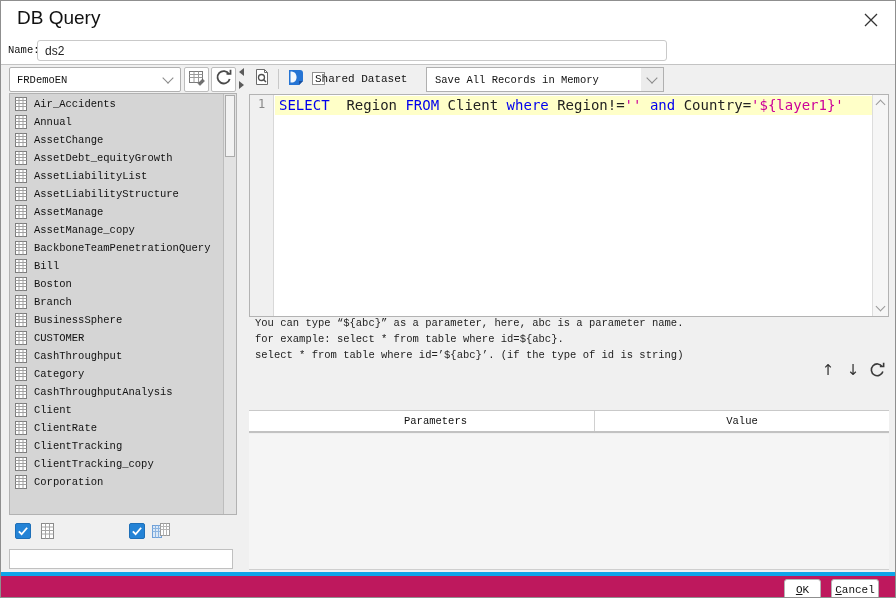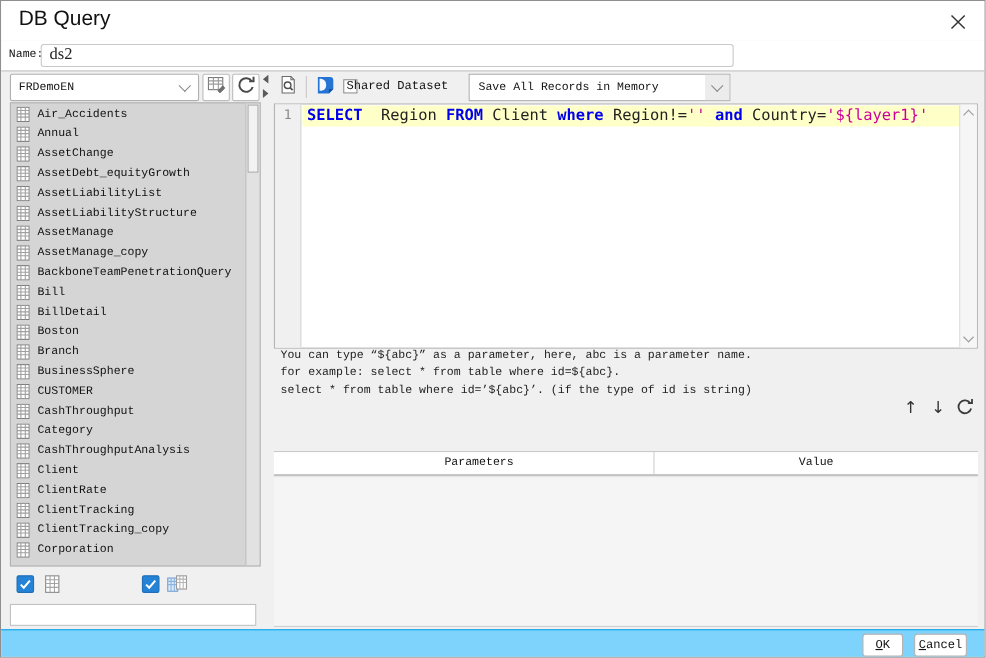--- a/index.html
+++ b/index.html
@@ -14,21 +14,21 @@
   }
   
   .titlebar{ position:absolute; left:0; top:0; width:100%; height:36px; background:#fff; }
   .title{ position:absolute; left:16px; top:6px; font-size:19px; color:#111; }
   .close-btn{ position:absolute; right:12px; top:7px; width:24px; height:24px; cursor:pointer; }
   
   .name-row{ position:absolute; left:0; top:36px; width:100%; height:27px; background:#fff; }
   .name-label{ position:absolute; left:7px; top:7px; font-size:10.5px; color:#111; }
   .name-input{ position:absolute; left:36px; top:3px; width:630px; height:21px;
     border:1px solid #c9c9c9; border-radius:3px; background:#fff;
-    font-family:Liberation Serif, serif; font-size:15px; color:#222; padding:0 7px; outline:none; }
+    font-family:Liberation Sans, sans-serif; font-size:12px; color:#222; padding:0 7px; outline:none; }
   
   .content{ position:absolute; left:0; top:63px; width:100%; height:508px;
     background:#f0f0f0; border-top:1px solid #c3c3c3; }
 
   
   .combo{ position:absolute; left:8px; top:2px; width:172px; height:25px; background:#fff;
     border:1px solid #b0b0b0; border-radius:2px; cursor:pointer; }
   .combo .val{ position:absolute; left:7px; top:6px; font-size:10.5px; color:#111; }
   .chev{ width:8px; height:8px; border-right:1.6px solid #8a8a8a; border-bottom:1.6px solid #8a8a8a;
     transform:rotate(45deg); }
@@ -78,21 +78,21 @@
     display:flex; align-items:center; justify-content:center; }
   .storage-dd .chev{ margin-top:-3px; }
 
   
   .sql-editor{ position:absolute; left:248px; top:29px; width:640px; height:223px;
     background:#fff; border:1px solid #b3b3b3; cursor:text; }
   .gutter{ position:absolute; left:0; top:0; bottom:0; width:24px; background:#f0f0f0; border-right:1px solid #d8d8d8; }
   .gutter .ln{ display:block; text-align:center; margin-top:2px; font-size:12px; color:#888; }
   .code-line{ position:absolute; left:25px; top:1px; right:16px; height:19px; background:#ffffc8;
     font-size:14px; line-height:19px; padding-left:4px; white-space:pre; }
-  .tok-kw{ color:#0000ee; font-weight:bold; }
+  .tok-kw{ color:#0000ee; font-weight:normal; }
   .tok-id{ color:#222; }
   .tok-str{ color:#cc0099; }
   .vscroll{ position:absolute; right:0; top:0; bottom:0; width:16px; background:#f6f6f6; border-left:1px solid #ddd; cursor:pointer; }
   .sc-chev{ position:absolute; left:4px; width:7px; height:7px; border-right:1.6px solid #9a9a9a; border-bottom:1.6px solid #9a9a9a; }
   .sc-up{ top:6px; transform:rotate(-135deg); }
   .sc-down{ bottom:6px; transform:rotate(45deg); }
 
   
   .help{ position:absolute; left:254px; top:250px; }
   .help div{ font-family:"Liberation Mono", monospace; font-size:10.5px; color:#222; line-height:16px; white-space:pre; }
@@ -107,21 +107,21 @@
   .params-header{ position:absolute; left:248px; top:345px; width:640px; height:23px; background:#fff;
     border-top:1px solid #c9c9c9; border-bottom:2px solid #c2c2c2; display:flex;padding-left:28px; }
   .ph-cell{ height:100%; display:flex; align-items:center; justify-content:center;
     font-family:"Liberation Mono", monospace; font-size:10.5px; color:#111; }
   .ph-params{ width:318px; border-right:1px solid #d0d0d0; }
   .ph-value{ flex:1; }
   .params-body{ position:absolute; left:248px; top:369px; width:640px; height:136px; background:#f5f5f5;
     border-bottom:1px solid #cfcfcf; }
 
   
-  .footer{ position:absolute; left:0; top:571px; width:100%; height:27px; background:#7dd3fc; border-top:1px solid #0ea5e9; }
+  .footer{ position:absolute; left:0; top:571px; width:100%; height:27px; background:#be185d; border-top:4px solid #0ea5e9; }
   .btn{ position:absolute; top:3px; height:21px; background:#fff; border:1px solid #b3b3b3; border-radius:3px;
     font-family:"Liberation Mono", monospace; font-size:11px; color:#111; display:flex; align-items:center; justify-content:center; cursor:pointer; }
   .btn-ok{ left:783px; width:37px; }
   .btn-cancel{ left:830px; width:48px; }
   .u{ text-decoration:underline; }
 </style>
 </head>
 <body>
 
 <div class="window ui">
@@ -253,29 +253,20 @@
             <span class="item-label">BackboneTeamPenetrationQuery</span>
           </div>
           <div class="list-item">
             <span class="tbl-ico">
               <svg width="12" height="14" viewBox="0 0 12 14">
                 <rect x="0.5" y="0.5" width="11" height="13" fill="#fff" stroke="#7d7d7d"></rect>
                 <path d="M0.5 3.5 h11 M0.5 6.5 h11 M0.5 9.5 h11 M4 0.5 v13 M8 0.5 v13" stroke="#a0a0a0" stroke-width="1" fill="none"></path>
               </svg>
             </span>
             <span class="item-label">Bill</span>
-          </div>
-          <div class="list-item">
-            <span class="tbl-ico">
-              <svg width="12" height="14" viewBox="0 0 12 14">
-                <rect x="0.5" y="0.5" width="11" height="13" fill="#fff" stroke="#7d7d7d"></rect>
-                <path d="M0.5 3.5 h11 M0.5 6.5 h11 M0.5 9.5 h11 M4 0.5 v13 M8 0.5 v13" stroke="#a0a0a0" stroke-width="1" fill="none"></path>
-              </svg>
-            </span>
-            <span class="item-label">BillDetail</span>
           </div>
           <div class="list-item">
             <span class="tbl-ico">
               <svg width="12" height="14" viewBox="0 0 12 14">
                 <rect x="0.5" y="0.5" width="11" height="13" fill="#fff" stroke="#7d7d7d"></rect>
                 <path d="M0.5 3.5 h11 M0.5 6.5 h11 M0.5 9.5 h11 M4 0.5 v13 M8 0.5 v13" stroke="#a0a0a0" stroke-width="1" fill="none"></path>
               </svg>
             </span>
             <span class="item-label">Boston</span>
           </div>

